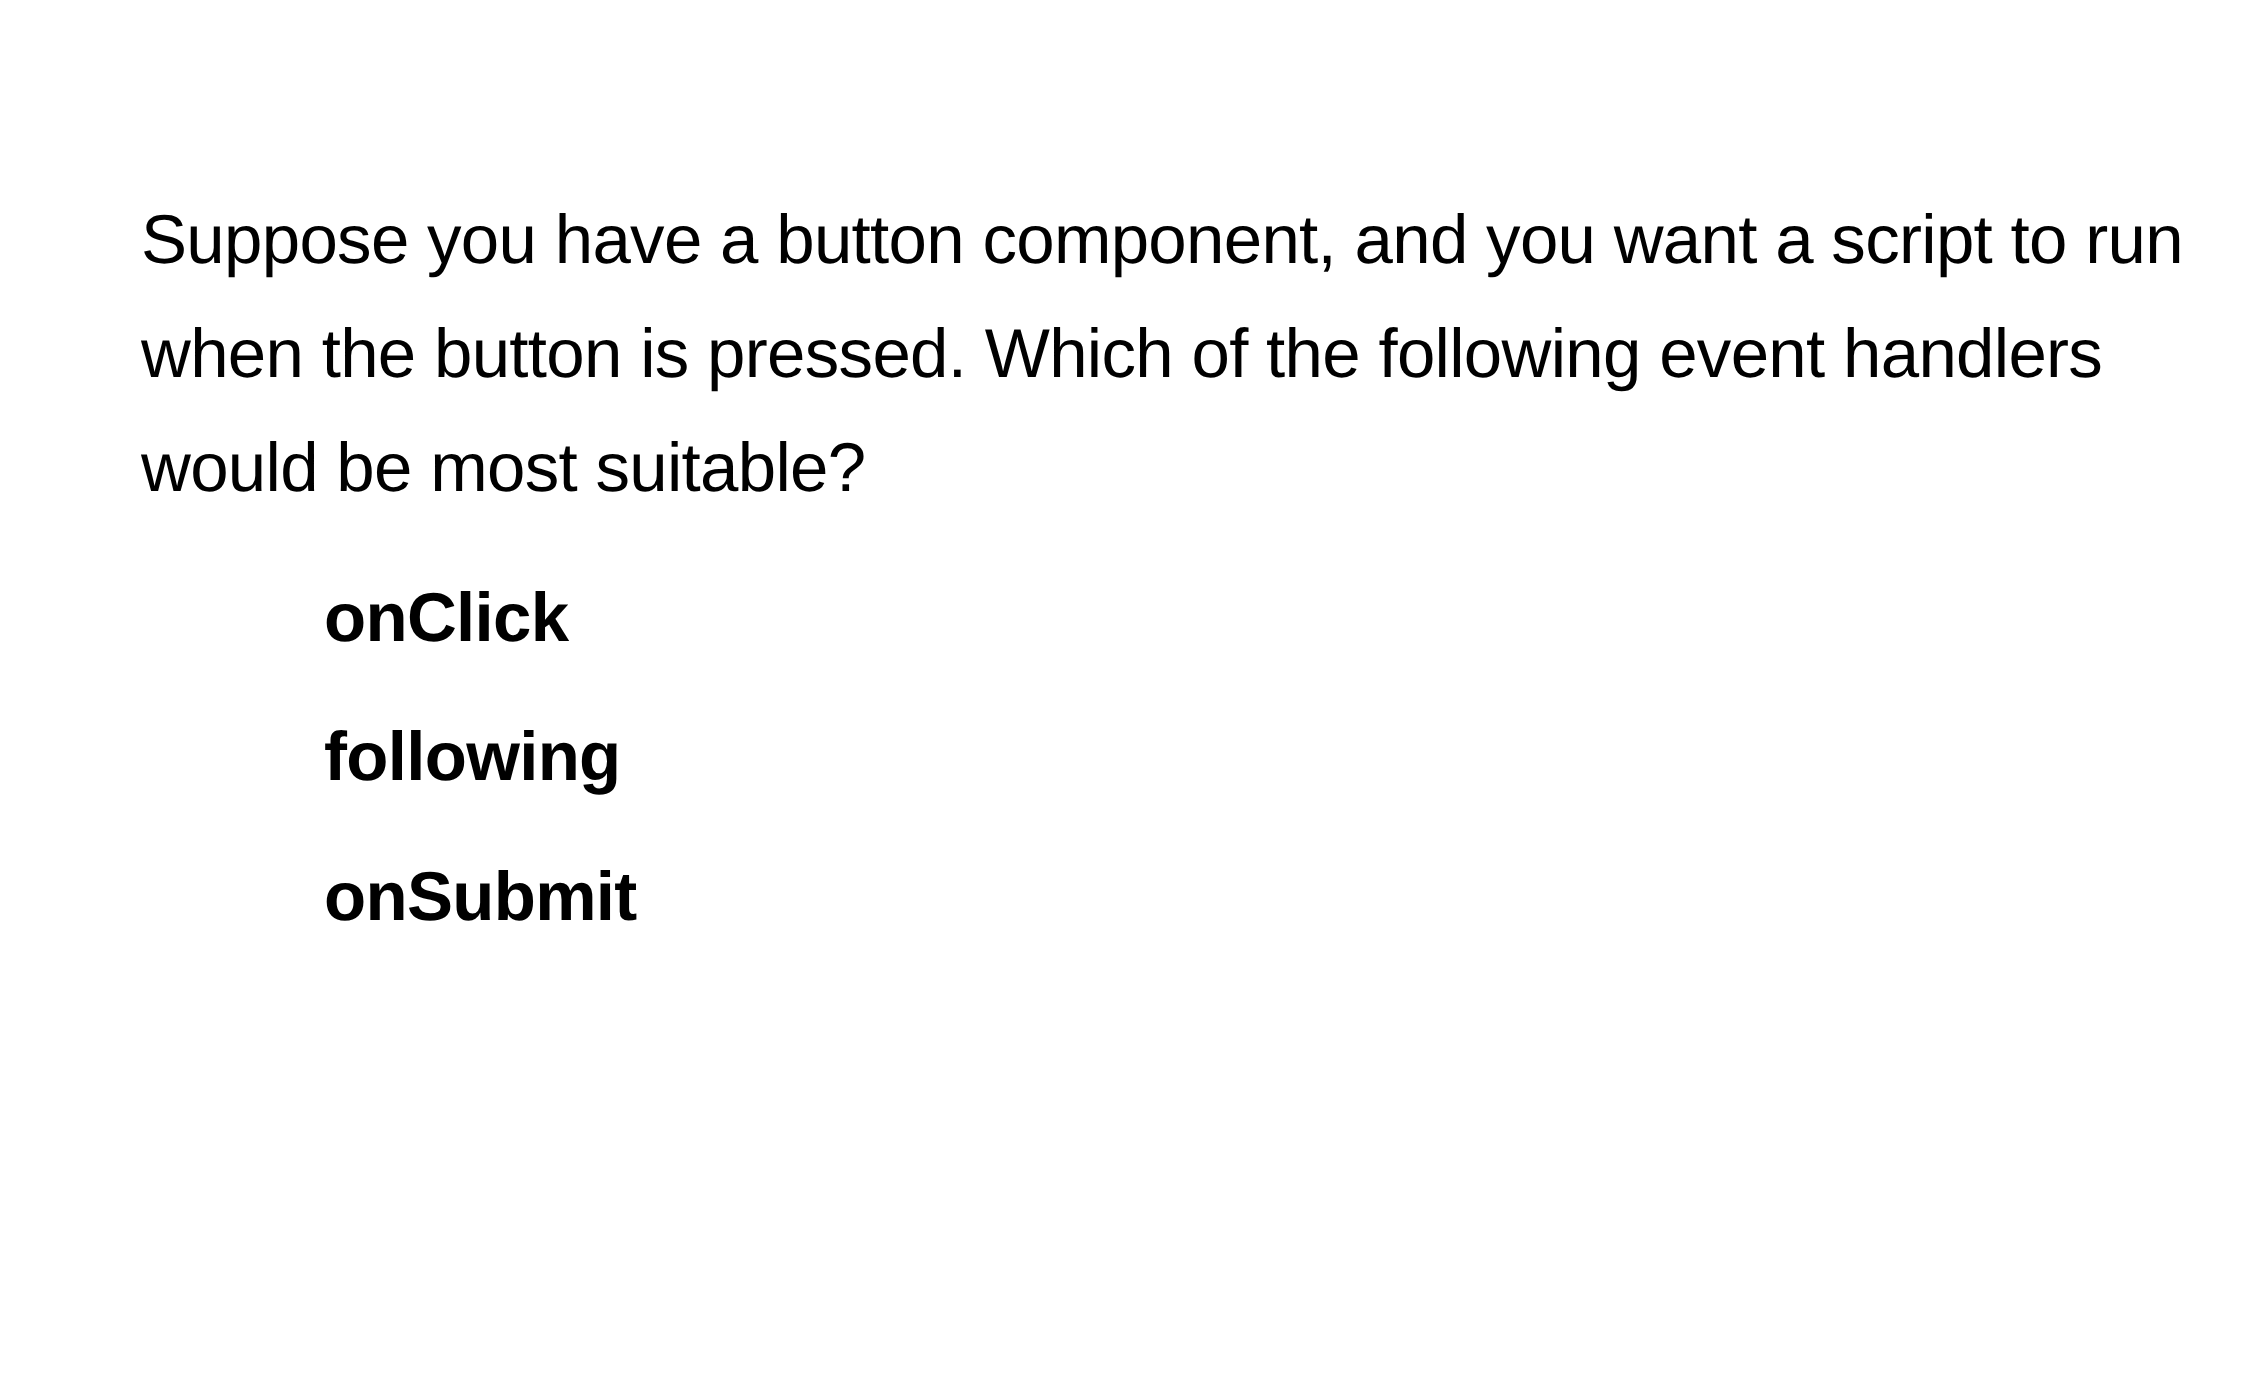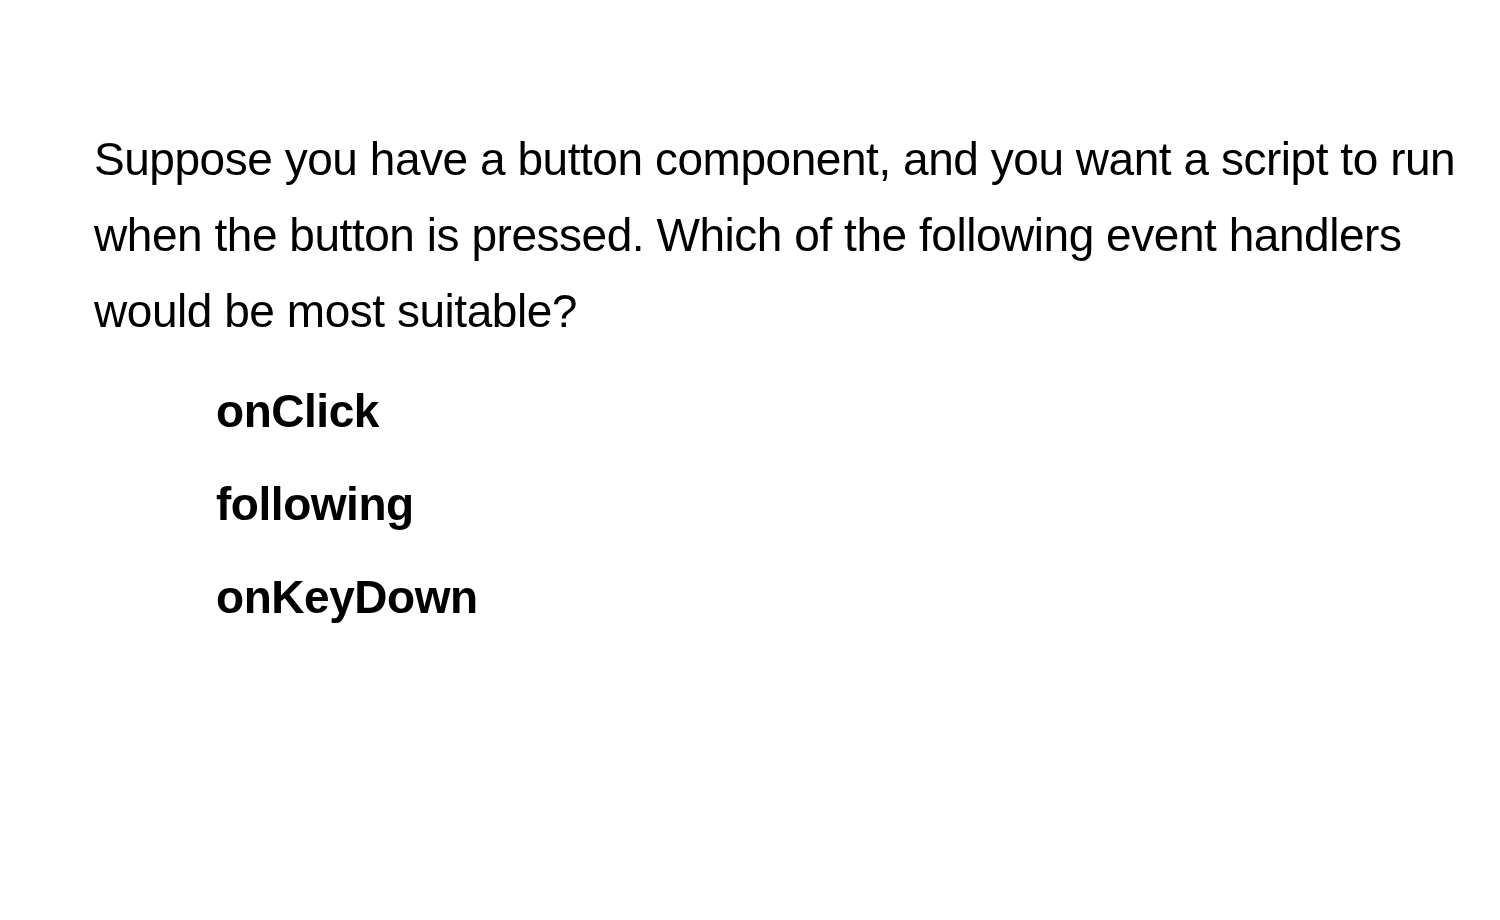--- a/index.html
+++ b/index.html
@@ -35,14 +35,14 @@
     }
   </style>
 </head>
 <body>
 
 <div class="question-text">Suppose you have a button component, and you want a script to run when the button is pressed. Which of the following event handlers would be most suitable?</div>
 
 <div class="options">
   <div class="option">onClick</div>
   <div class="option">following</div>
-  <div class="option">onKeyDown</div>
+  <div class="option">onSubmit</div>
 </div>
 
 </body></html>

